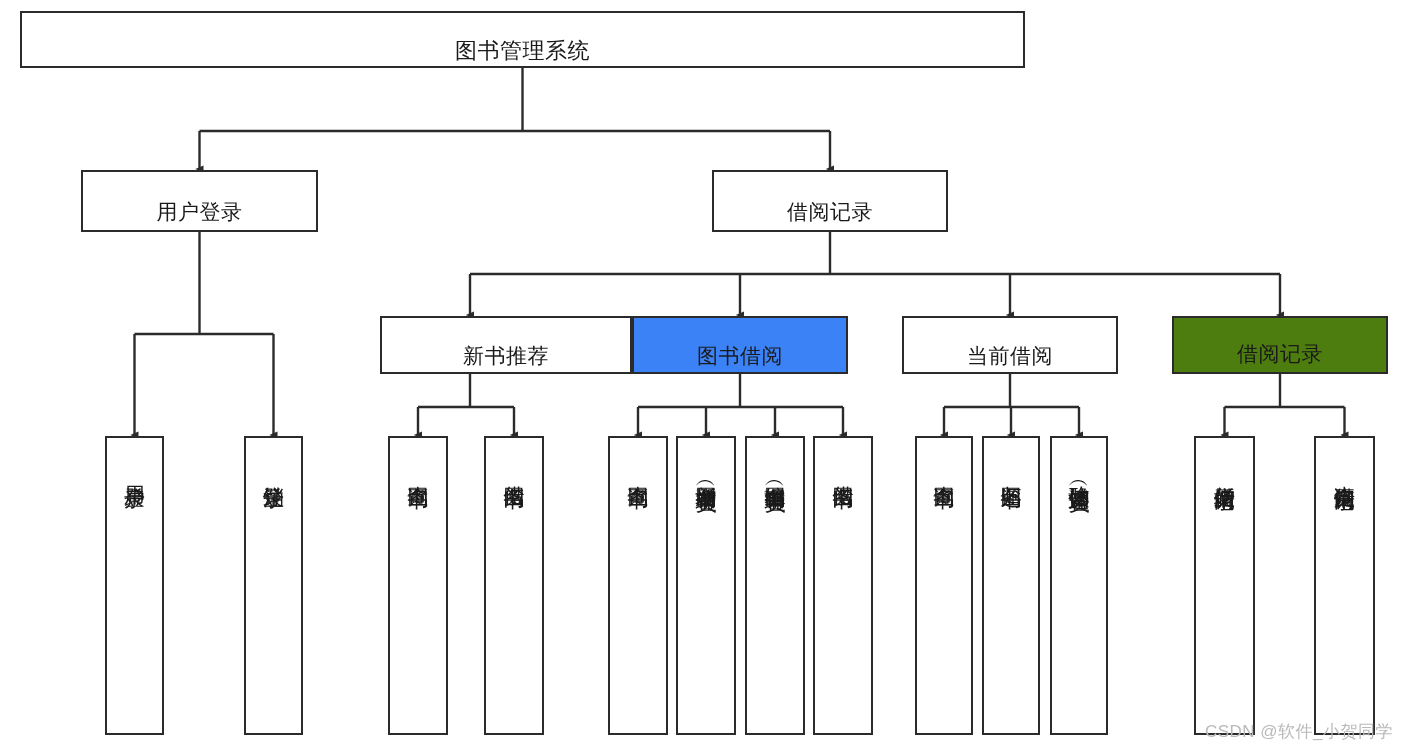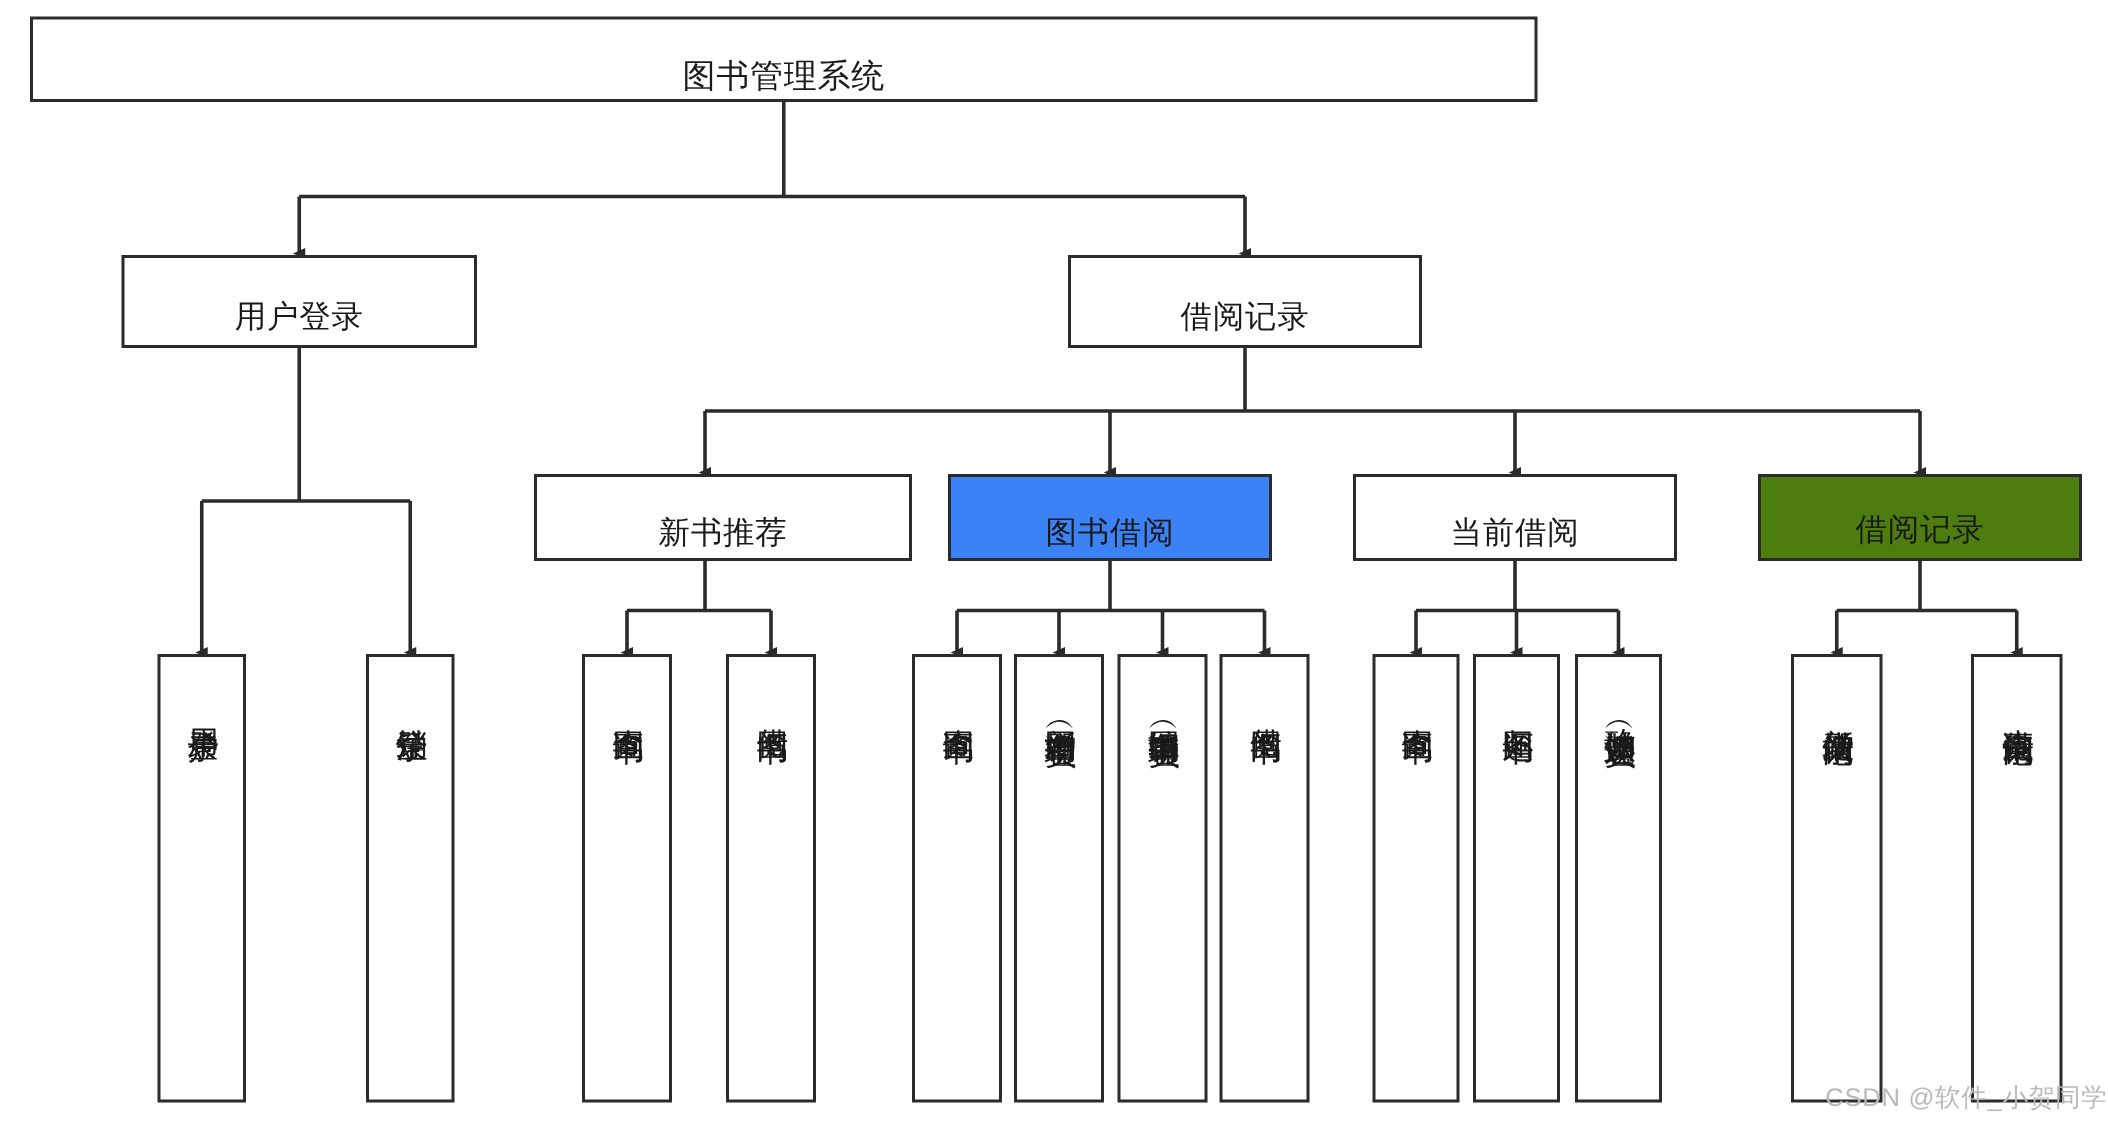--- a/index.html
+++ b/index.html
@@ -56,21 +56,21 @@
   .node.vertical .label {
     writing-mode: vertical-rl;
     text-orientation: upright;
     font-size: 21px;
     line-height: 1.05;
     letter-spacing: 1px;
     white-space: nowrap;
   }
   #watermark {
     position: absolute;
-    right: 0;
+    right: 12px;
     bottom: 4px;
     font-size: 17px;
     color: #b9b9b9;
     letter-spacing: 0.5px;
     white-space: nowrap;
     user-select: none;
   }
 </style>
 </head>
 <body>
@@ -123,21 +123,21 @@
   <div id="node-layer">
       <div class="node horizontal root" style="left: 20px; top: 11px; width: 1005px; height: 57px; background: rgb(255, 255, 255); border-color: rgb(43, 43, 43); color: rgb(26, 26, 26);">
         <span class="label">图书管理系统</span>
       </div>
       <div class="node horizontal" style="left: 81px; top: 170px; width: 237px; height: 62px; background: rgb(255, 255, 255); border-color: rgb(43, 43, 43); color: rgb(26, 26, 26);">
         <span class="label">用户登录</span>
       </div>
       <div class="node horizontal" style="left: 712px; top: 170px; width: 236px; height: 62px; background: rgb(255, 255, 255); border-color: rgb(43, 43, 43); color: rgb(26, 26, 26);">
         <span class="label">借阅记录</span>
       </div>
-      <div class="node horizontal" style="left: 356px; top: 316px; width: 252px; height: 58px; background: rgb(255, 255, 255); border-color: rgb(43, 43, 43); color: rgb(26, 26, 26);">
+      <div class="node horizontal" style="left: 380px; top: 316px; width: 252px; height: 58px; background: rgb(255, 255, 255); border-color: rgb(43, 43, 43); color: rgb(26, 26, 26);">
         <span class="label">新书推荐</span>
       </div>
       <div class="node horizontal" style="left: 632px; top: 316px; width: 216px; height: 58px; background: #3b82f6; border-color: rgb(43, 43, 43); color: rgb(26, 26, 26);">
         <span class="label">图书借阅</span>
       </div>
       <div class="node horizontal" style="left: 902px; top: 316px; width: 216px; height: 58px; background: rgb(255, 255, 255); border-color: rgb(43, 43, 43); color: rgb(26, 26, 26);">
         <span class="label">当前借阅</span>
       </div>
       <div class="node horizontal" style="left: 1172px; top: 316px; width: 216px; height: 58px; background: #4d7c0f; border-color: rgb(43, 43, 43); color: rgb(26, 26, 26); font-family: Liberation Mono, monospace;">
         <span class="label">借阅记录</span>

